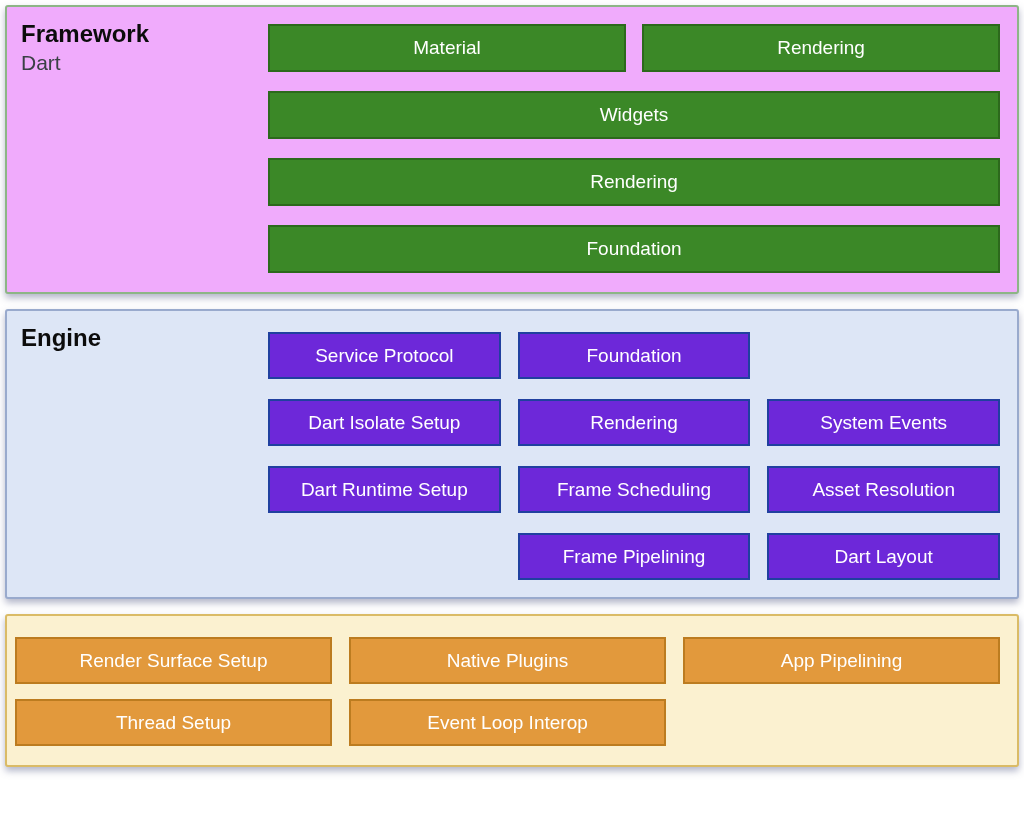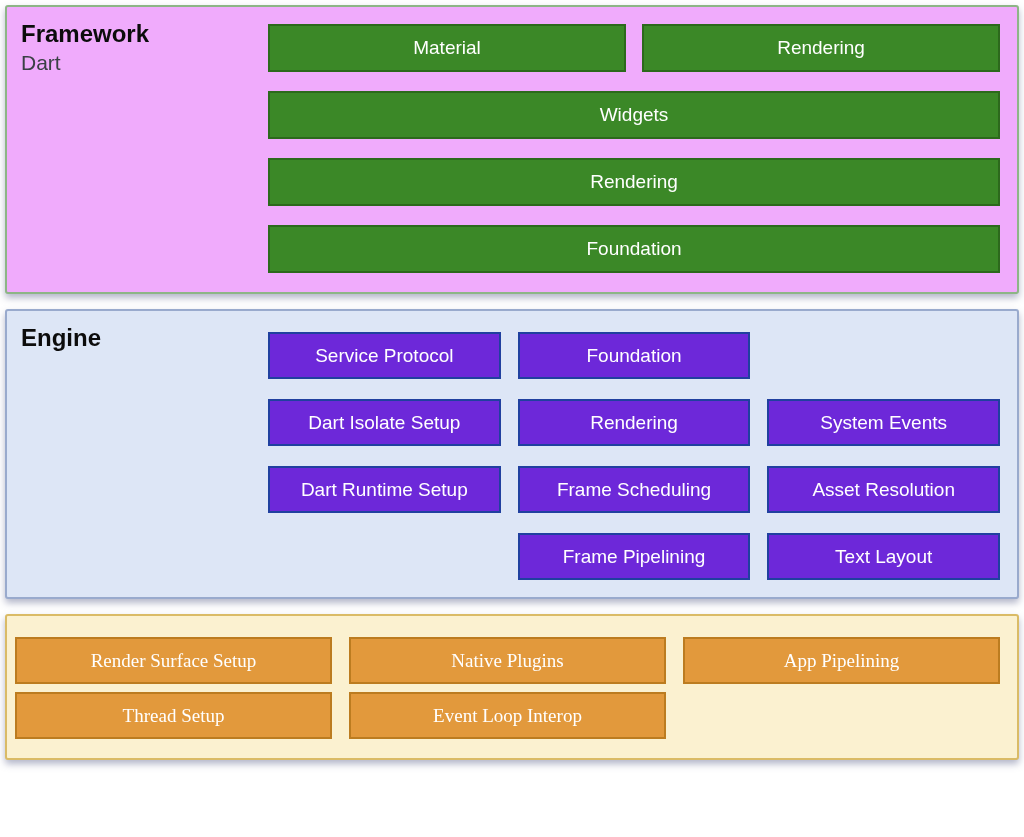--- a/index.html
+++ b/index.html
@@ -19,21 +19,21 @@
   .sec-engine    { background: #dde6f6; border-color: #99aacd; justify-content: center; }
   .sec-embedder  { background: #fbf1d0; border-color: #dabb66; margin-bottom: 0; }
 
   .label-col { width: 253px; flex-shrink: 0; padding: 13px 0 0 14px; }
   .sec-title { font-size: 24px; font-weight: bold; color: #0c0c0c; line-height: 1.2; }
   .sec-subtitle { font-size: 21px; color: #3a4045; margin-top: 2px; }
 
   .content-col { flex: 1; display: flex; flex-direction: column; }
   .sec-framework .content-col { padding: 17px 17px 19px 0; gap: 19px; }
   .sec-engine    .content-col { padding: 21px 17px 17px 0; gap: 20px; }
-  .sec-embedder  .content-col { padding: 21px 17px 19px 0; gap: 8px; font-family: Liberation Serif, serif; }
+  .sec-embedder  .content-col { padding: 21px 17px 19px 0; gap: 15px; }
 
   .row { display: grid; grid-template-columns: repeat(3, 1fr); gap: 17px; margin-left: 8px; }
   .row.cols-2 { grid-template-columns: repeat(2, 1fr); gap: 16px; }
   .span-all { grid-column: 1 / -1; }
   .col-2 { grid-column: 2; }
   .col-3 { grid-column: 3; }
 
   .box {
     height: 48px;
     display: flex;
@@ -88,21 +88,21 @@
       <div class="box box-blue">Rendering</div>
       <div class="box box-blue">System Events</div>
     </div>
     <div class="row">
       <div class="box box-blue">Dart Runtime Setup</div>
       <div class="box box-blue">Frame Scheduling</div>
       <div class="box box-blue">Asset Resolution</div>
     </div>
     <div class="row">
       <div class="box box-blue col-2">Frame Pipelining</div>
-      <div class="box box-blue col-3">Text Layout</div>
+      <div class="box box-blue col-3">Dart Layout</div>
     </div>
   </div>
 </div>
 
 <div class="section sec-embedder">
   <div class="content-col">
     <div class="row">
       <div class="box box-orange">Render Surface Setup</div>
       <div class="box box-orange">Native Plugins</div>
       <div class="box box-orange">App Pipelining</div>

